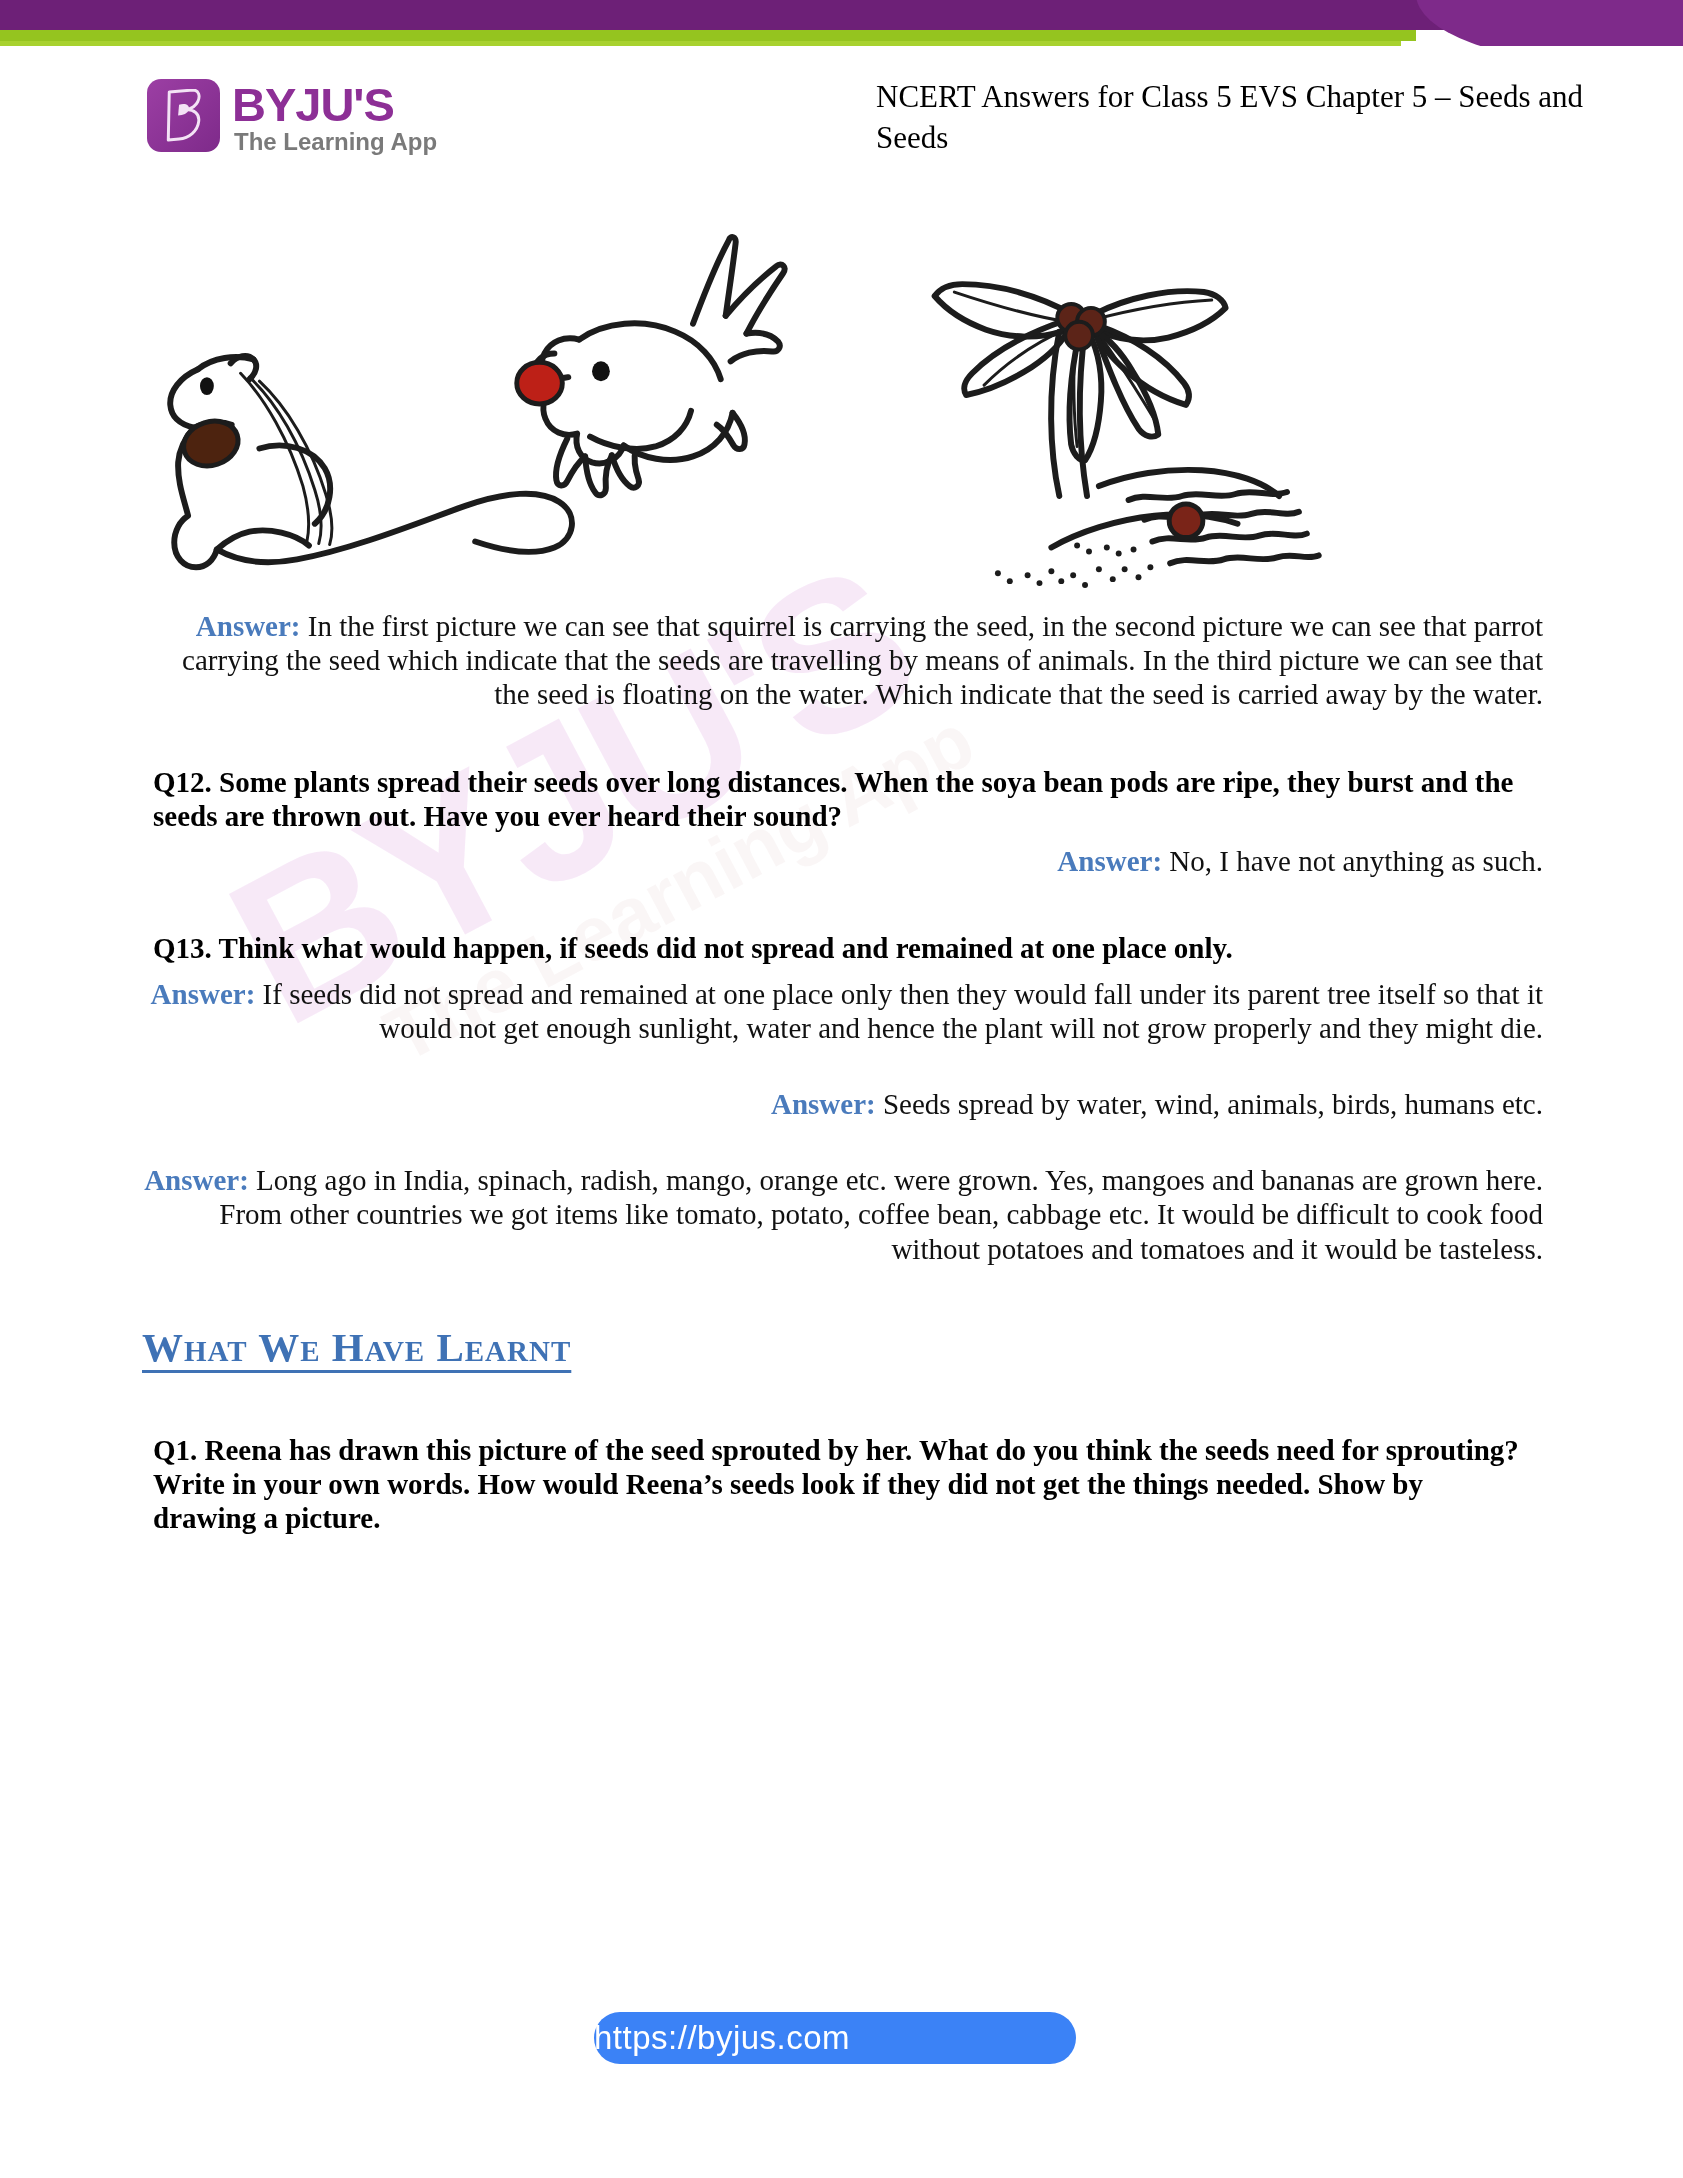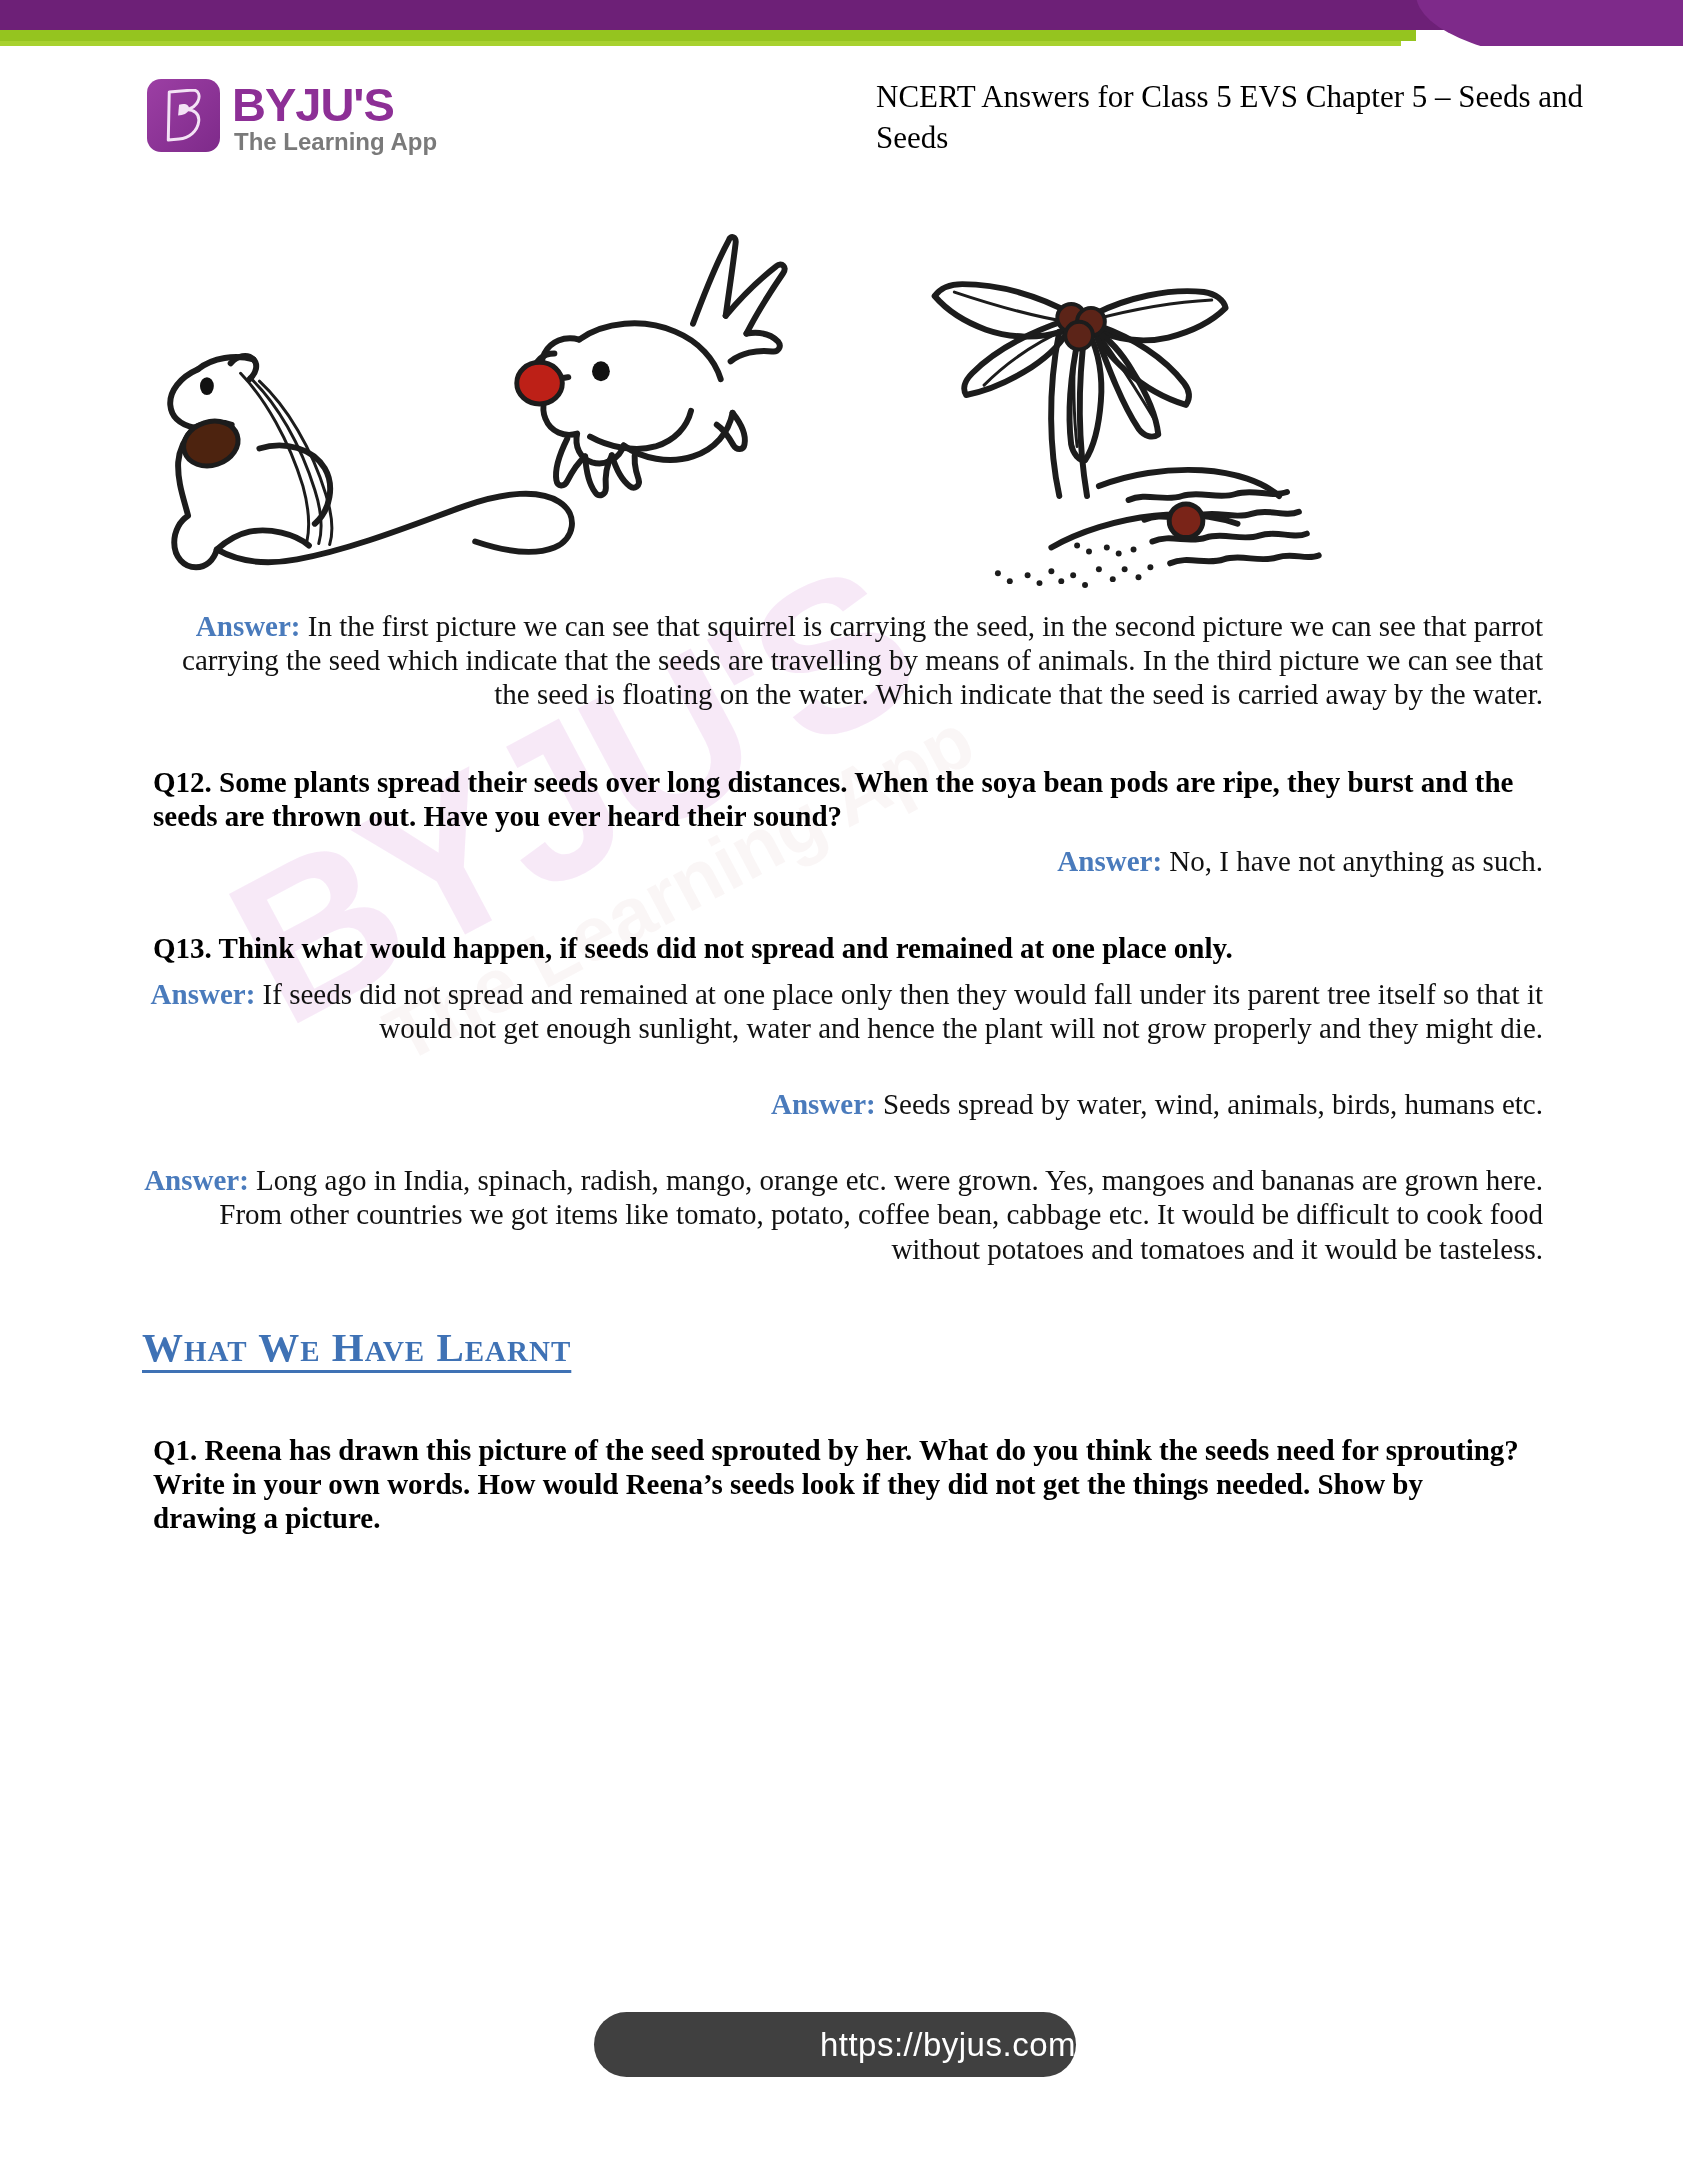--- a/index.html
+++ b/index.html
@@ -191,26 +191,26 @@
     text-decoration-thickness: 3px;
     font-family: "Liberation Serif", serif;
   }
 
   
   .footer-btn {
     position: absolute;
     left: 594px;
     top: 2012px;
     width: 482px;
-    height: 65px;
+    height: 52px;
     border-radius: 33px;
-    background: #404040;
+    background: #3b82f6;
     display: flex;
     align-items: center;
-    justify-content: flex-end;
+    justify-content: flex-start;
     z-index: 3;
   }
   .footer-btn span {
     font-family: "Liberation Sans", sans-serif;
     font-size: 33px;
     color: #ffffff;
     letter-spacing: 0.5px;
   }
 </style>
 </head>

